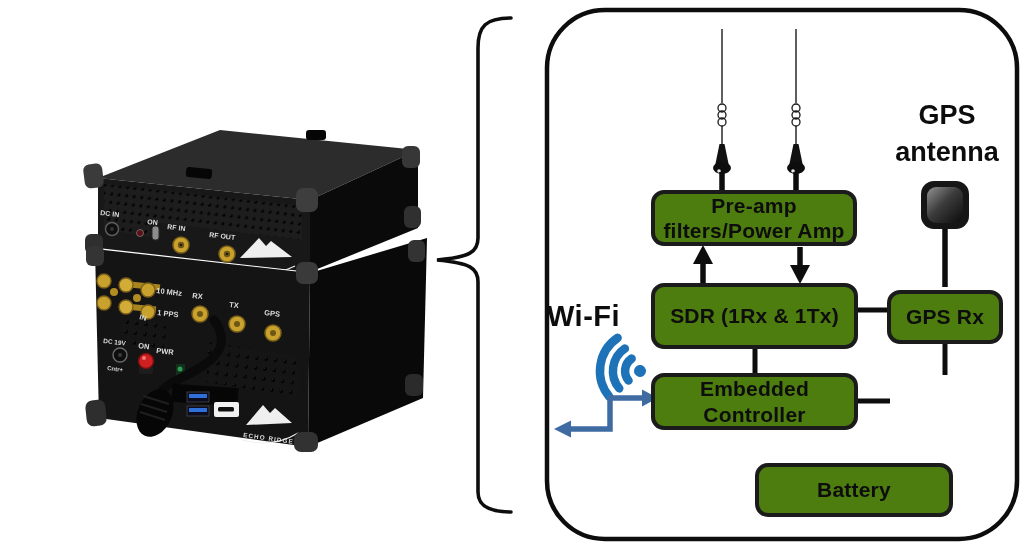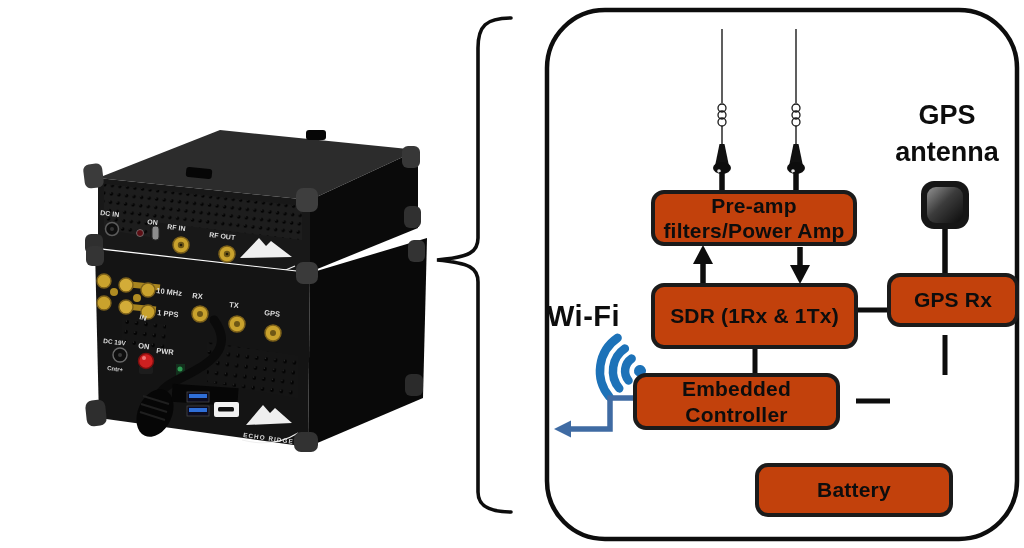--- a/index.html
+++ b/index.html
@@ -3,21 +3,21 @@
 <meta charset="utf-8">
 <style>
   html,body{margin:0;padding:0;background:#ffffff;}
   .stage{
     position:relative;width:1024px;height:548px;background:#ffffff;overflow:hidden;
     font-family:"Liberation Sans", sans-serif;
   }
   .stage svg{position:absolute;left:0;top:0;}
   .block{
     position:absolute;box-sizing:border-box;
-    background:#c2410c;border:4px solid #1b1b1b;border-radius:13px;
+    background:#4d7c0f;border:4px solid #1b1b1b;border-radius:13px;
     display:flex;align-items:center;justify-content:center;
     z-index:3;
   }
   .block-label{
     font-weight:bold;font-size:21px;line-height:1.2;color:#0d0d0d;
     text-align:center;white-space:pre-line;letter-spacing:0.2px;
   }
   .side-label{
     position:absolute;font-weight:bold;color:#0d0d0d;white-space:pre-line;z-index:3;
   }
@@ -240,24 +240,24 @@
     </g>
   </svg>
 
   <div class="block" style="left:651px;top:190px;width:206px;height:56px">
     <span class="block-label">Pre-amp
 filters/Power Amp</span>
   </div>
   <div class="block" style="left:651px;top:283px;width:207px;height:66px">
     <span class="block-label">SDR (1Rx &amp; 1Tx)</span>
   </div>
-  <div class="block" style="left:887px;top:273px;width:132px;height:54px">
+  <div class="block" style="left:887px;top:290px;width:116px;height:54px">
     <span class="block-label">GPS Rx</span>
   </div>
-  <div class="block" style="left:633px;top:373px;width:207px;height:57px">
+  <div class="block" style="left:651px;top:373px;width:207px;height:57px">
     <span class="block-label">Embedded
 Controller</span>
   </div>
   <div class="block" style="left:755px;top:463px;width:198px;height:54px">
     <span class="block-label">Battery</span>
   </div>
 
   <div class="side-label lbl-gps-antenna">GPS
 antenna</div>
   <div class="side-label lbl-wifi">Wi-Fi</div>

